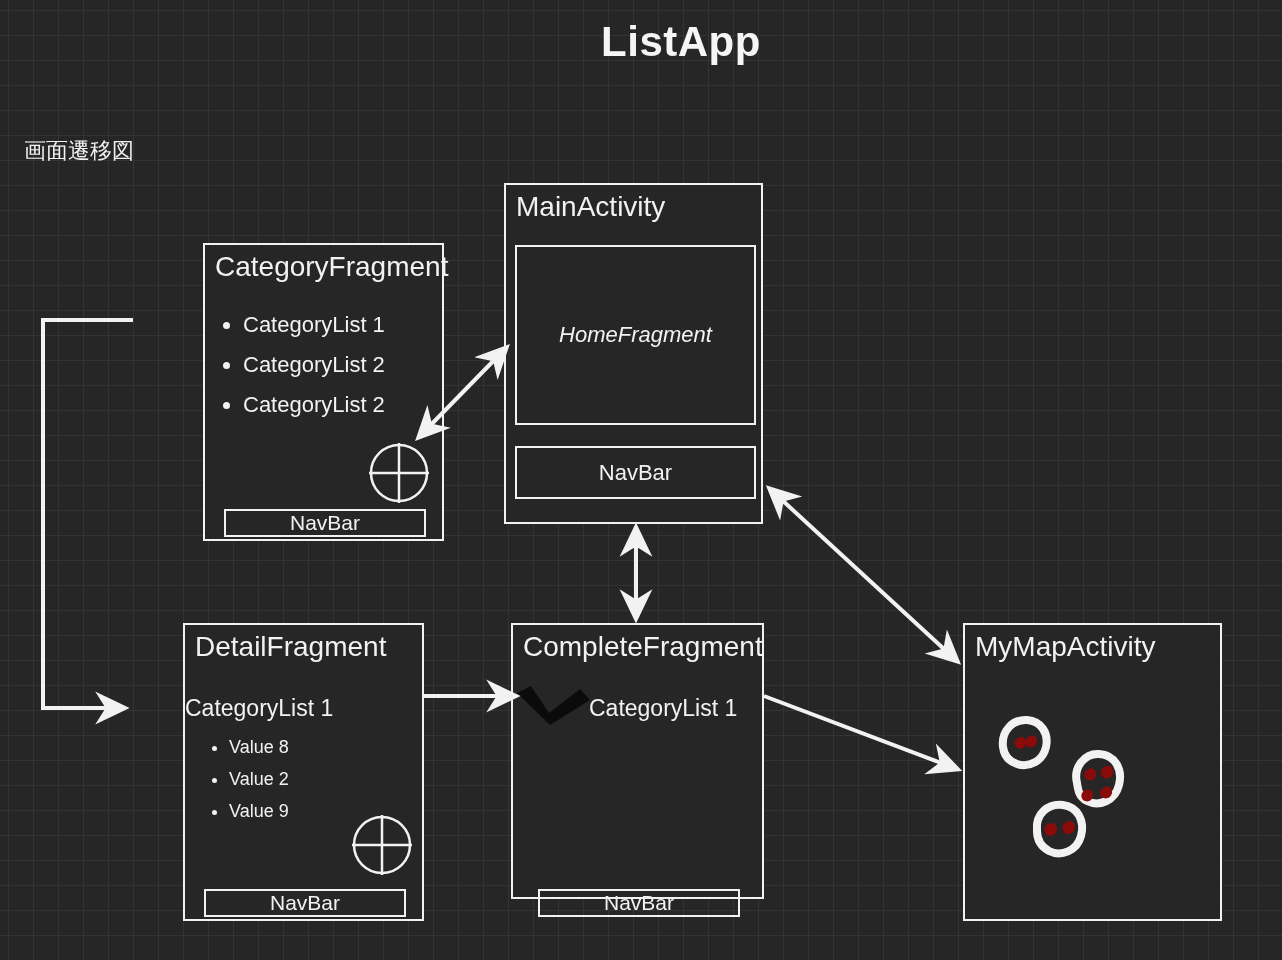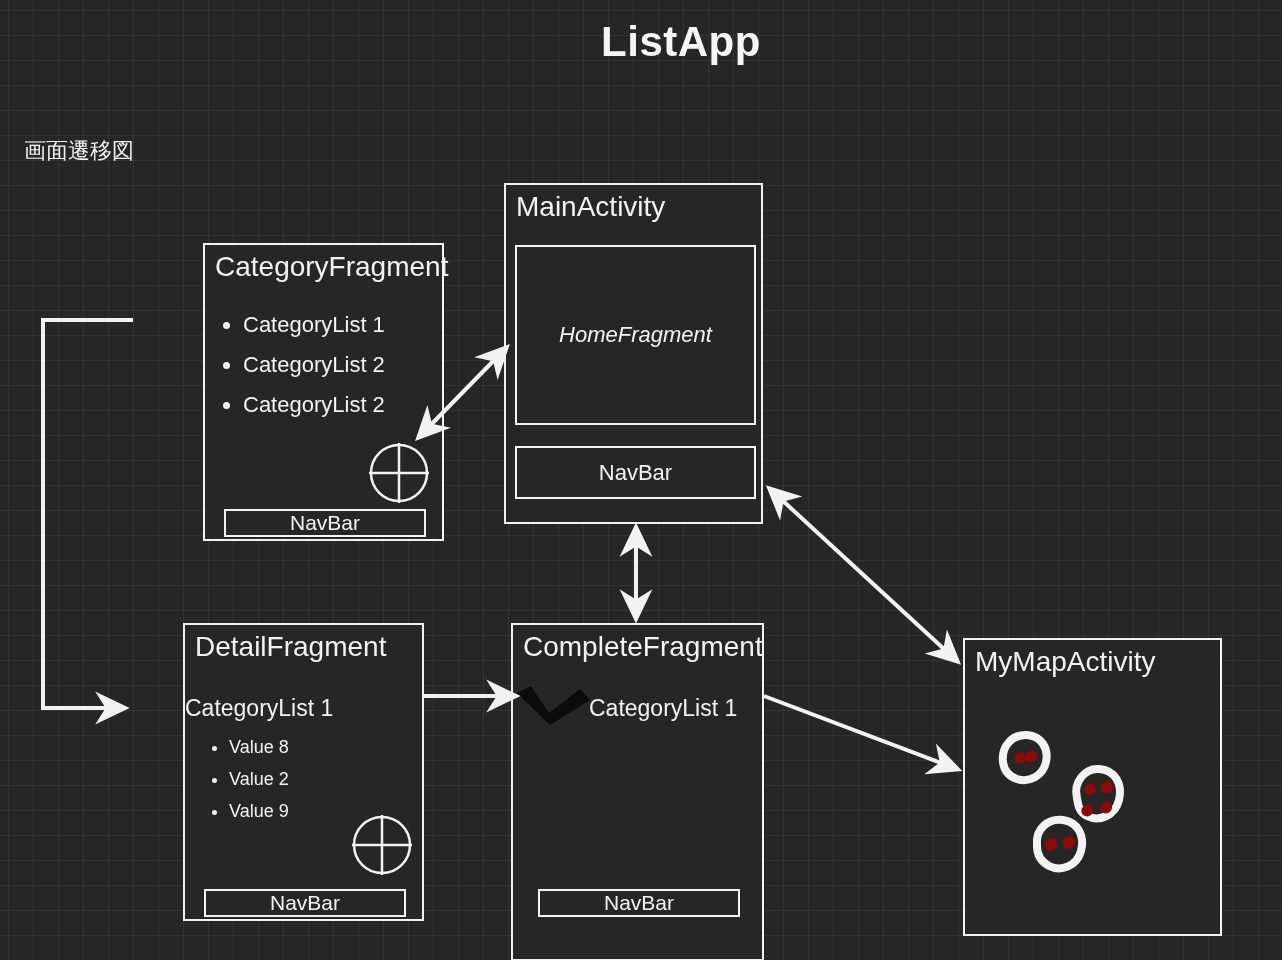--- a/index.html
+++ b/index.html
@@ -181,33 +181,33 @@
 
     <svg class="crosshair-icon" style="left:165px; top:188px;" viewBox="0 0 64 64">
       <circle cx="32" cy="32" r="28" fill="none" stroke="#f2f2f2" stroke-width="2.5"></circle>
       <line x1="32" y1="2" x2="32" y2="62" stroke="#f2f2f2" stroke-width="2.5"></line>
       <line x1="2" y1="32" x2="62" y2="32" stroke="#f2f2f2" stroke-width="2.5"></line>
     </svg>
 
     <div class="navbar" style="left:19px; top:264px; width:202px; height:28px;">NavBar</div>
   </div>
 
-  <div class="screen-box" style="left:511px; top:623px; width:253px; height:338px;">
+  <div class="screen-box" style="left:511px; top:623px; width:253px; height:276px;">
     <div class="box-title">CompleteFragment</div>
 
     <svg class="check-mark" style="left:1px; top:58px;" viewBox="0 0 80 44">
       <polygon points="3,10 17,3 35,30 66,6 76,17 36,42" fill="#0b0b0b"></polygon>
     </svg>
 
     <div class="plain-line" style="left:76px; top:70px;">CategoryList 1</div>
 
     <div class="navbar" style="left:25px; top:264px; width:202px; height:28px;">NavBar</div>
   </div>
 
-  <div class="screen-box" style="left:963px; top:638px; width:259px; height:298px;">
+  <div class="screen-box" style="left:963px; top:623px; width:259px; height:298px;">
     <div class="box-title">MyMapActivity</div>
 
     <svg class="map-area" style="left:0px; top:50px; width:259px; height:240px;" viewBox="0 0 259 240">
 
       <g>
         <path d="M38,72 C36,56 48,44 62,45 C76,46 84,58 81,72 C78,86 64,93 52,89 C43,86 39,80 38,72 Z" fill="none" stroke="#f2f2f2" stroke-width="8" stroke-linejoin="round"></path>
         <path d="M50,66 c4,-6 10,-5 11,1 c1,5 -4,8 -8,6 c-3,-1 -4,-5 -3,-7 Z" fill="#8b0b0b"></path>
         <path d="M62,63 c5,-5 11,-2 10,4 c-1,5 -7,7 -10,4 c-2,-2 -2,-6 0,-8 Z" fill="#8b0b0b"></path>
       </g>
 

